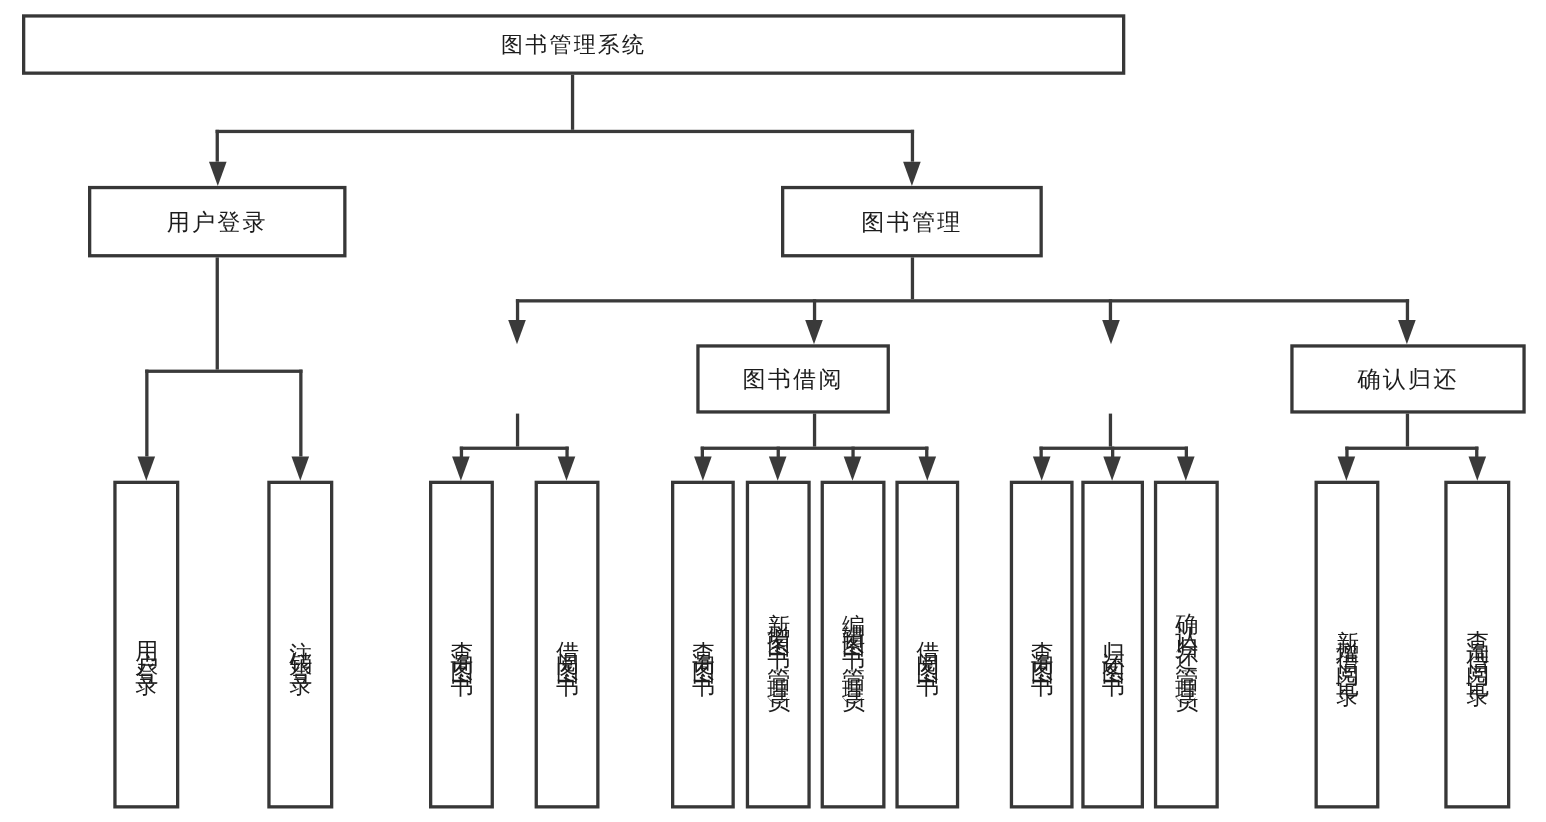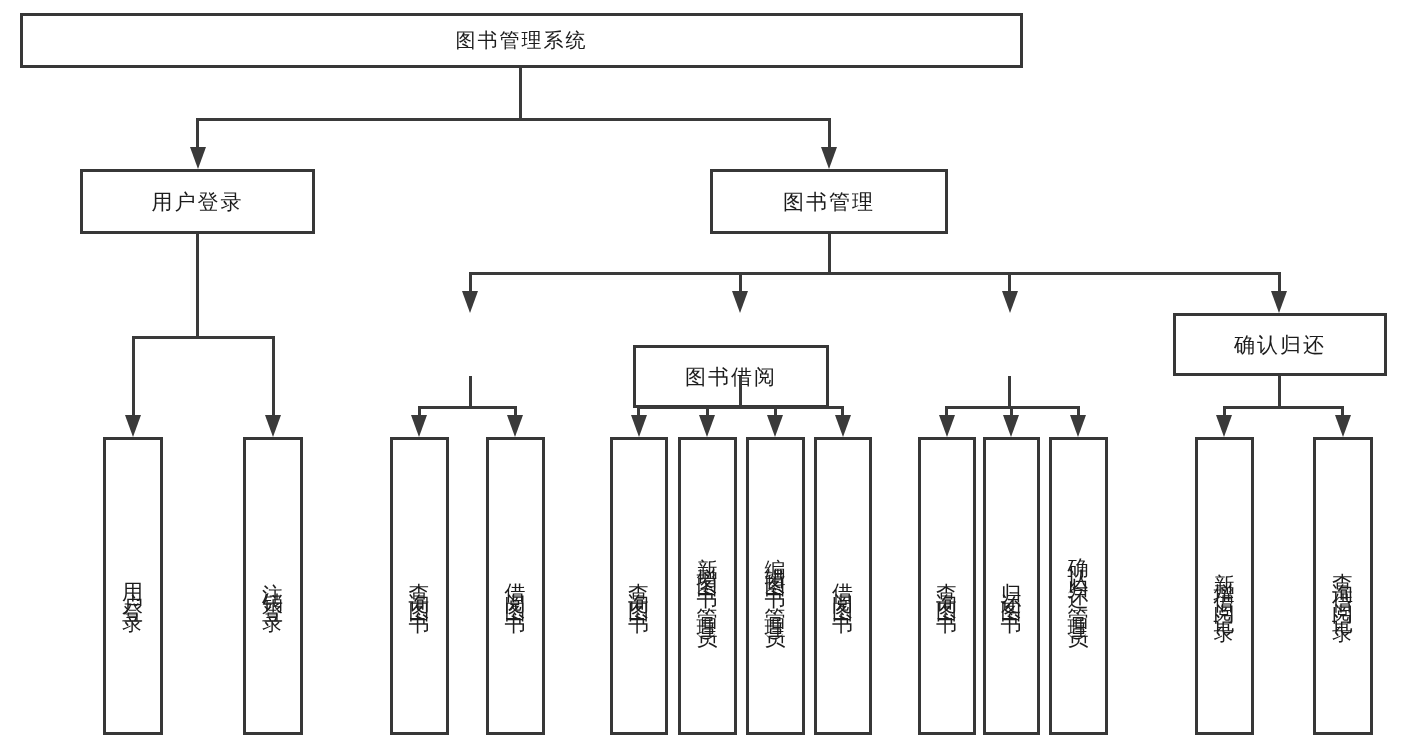--- a/index.html
+++ b/index.html
@@ -40,21 +40,21 @@
     <span>图书管理系统</span>
   </div>
 
   <div class="box box-h" style="left:80px; top:169px; width:235px; height:65px;">
     <span>用户登录</span>
   </div>
   <div class="box box-h" style="left:710px; top:169px; width:238px; height:65px;">
     <span>图书管理</span>
   </div>
 
-  <div class="box box-h" style="left:633px; top:313px; width:196px; height:63px;margin-top:32px;">
+  <div class="box box-h" style="left:633px; top:313px; width:176px; height:63px;">
     <span>图书借阅</span>
   </div>
   <div class="box box-h" style="left:1173px; top:313px; width:214px; height:63px;">
     <span>确认归还</span>
   </div>
 
   <div class="box box-v" style="left:103px; top:437px; width:60px; height:298px;">
     <span>用户登录</span>
   </div>
   <div class="box box-v" style="left:243px; top:437px; width:60px; height:298px;">

